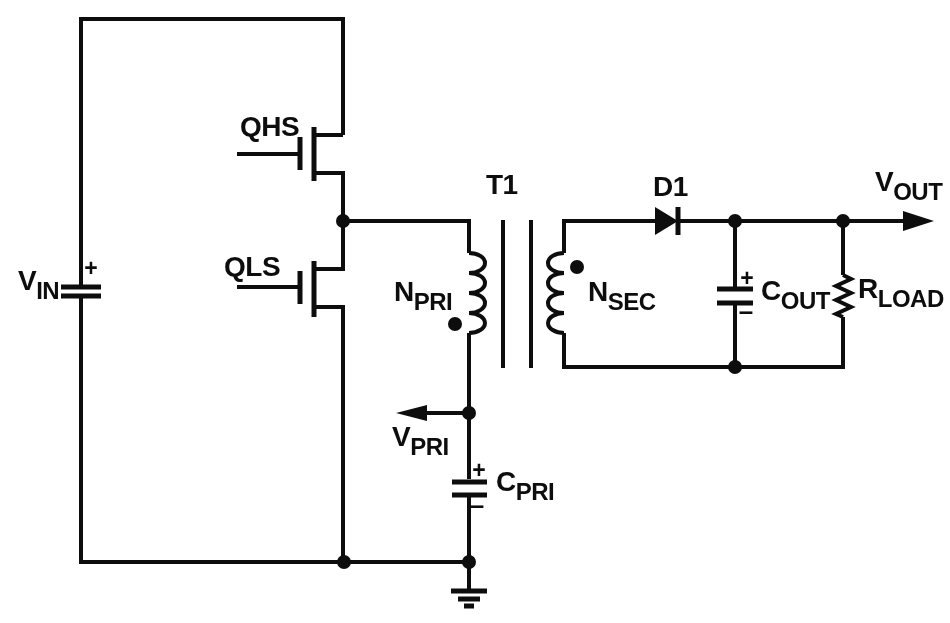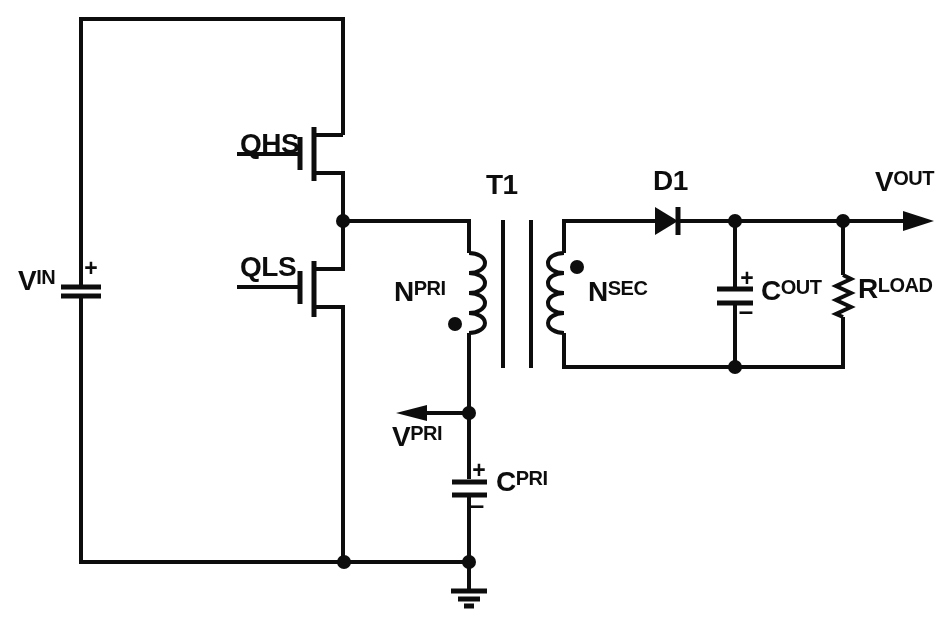--- a/index.html
+++ b/index.html
@@ -16,21 +16,22 @@
     display:flex;
     align-items:flex-start;
     color:#0d0d0d;
     font-weight:700;
     font-size:28px;
     line-height:1;
     letter-spacing:-0.5px;
     white-space:nowrap;
   }
   .lbl .sub{
-    font-size:20px;
+    font-size:24px;
+    margin-top:12px;
     letter-spacing:-0.5px;
   }
   .sign{
     position:absolute;
     width:16px;height:16px;
     display:flex;align-items:center;justify-content:center;
     color:#0d0d0d;
     font-weight:700;
     font-size:23px;
     line-height:1;
@@ -132,43 +133,43 @@
       <circle cx="577" cy="267" r="7"></circle>
     </g>
   </svg>
 
   <div class="lbl" style="left:18px;top:267px">
     <span class="main">V</span>
       <span class="sub">IN</span>
   </div>
   <div class="sign" style="left:83px;top:260px">+</div>
 
-  <div class="lbl" style="left:240px;top:130px">
+  <div class="lbl" style="left:240px;top:113px">
     <span class="main">QHS</span>
   </div>
 
-  <div class="lbl" style="left:240px;top:253px">
+  <div class="lbl" style="left:224px;top:253px">
     <span class="main">QLS</span>
   </div>
 
   <div class="lbl" style="left:394px;top:278px">
     <span class="main">N</span>
       <span class="sub">PRI</span>
   </div>
 
   <div class="lbl" style="left:486px;top:171px">
     <span class="main">T1</span>
   </div>
 
   <div class="lbl" style="left:588px;top:278px">
     <span class="main">N</span>
       <span class="sub">SEC</span>
   </div>
 
-  <div class="lbl" style="left:653px;top:167px">
+  <div class="lbl" style="left:653px;top:173px">
     <span class="main">D1</span>
   </div>
 
   <div class="lbl" style="left:875px;top:168px">
     <span class="main">V</span>
       <span class="sub">OUT</span>
   </div>
 
   <div class="lbl" style="left:761px;top:277px">
     <span class="main">C</span>

